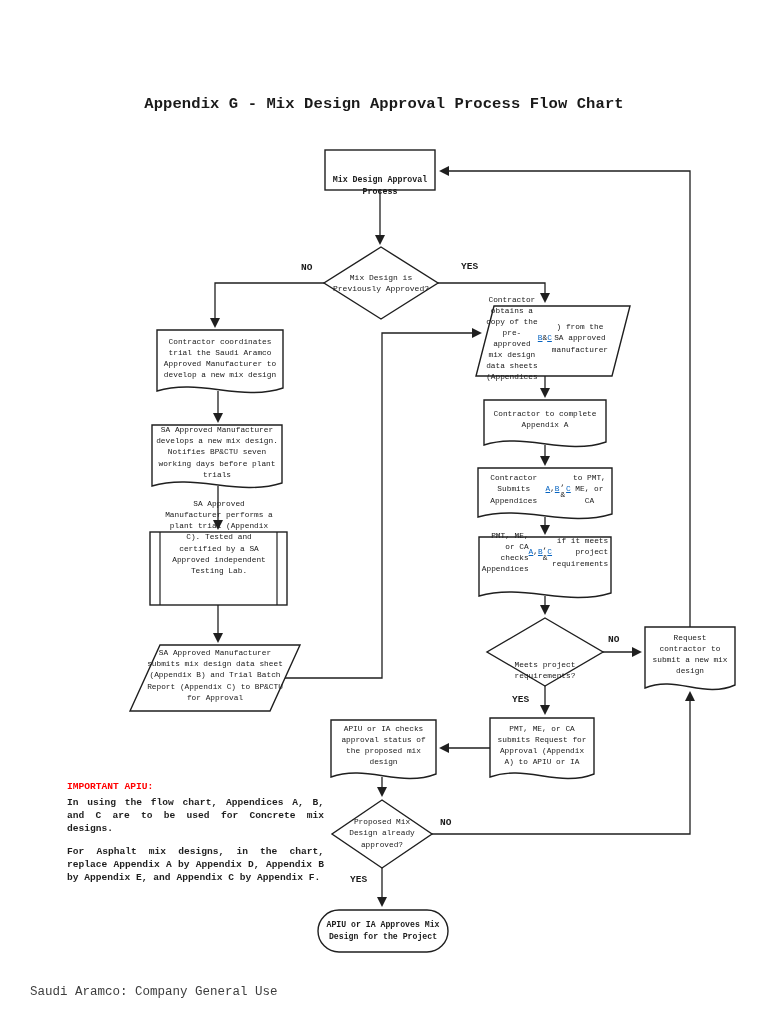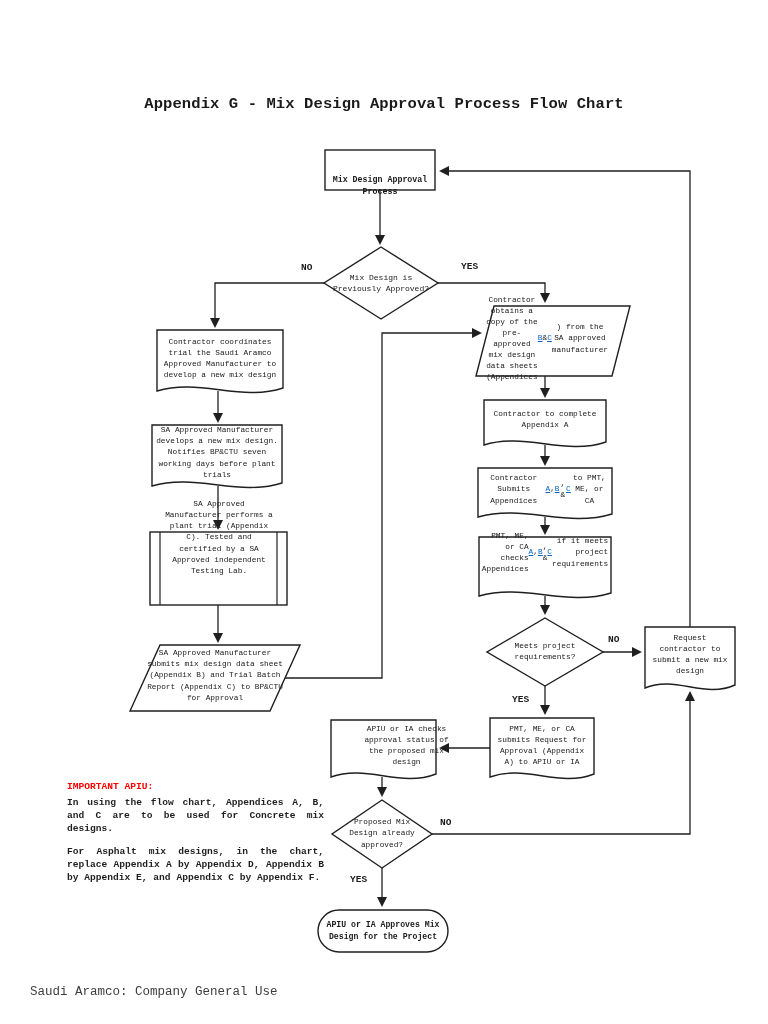--- a/index.html
+++ b/index.html
@@ -114,27 +114,27 @@
   <div class="node-text" style="left:483px;top:529px;width:124px;height:48px;text-align:right;">
     <span>PMT, ME, or CA checks Appendices </span>
       <span class="link">A</span>
       <span>, </span>
       <span class="link">B</span>
       <span>, &amp; </span>
       <span class="link">C</span>
       <span> if it meets project requirements</span>
   </div>
 
-  <div class="node-text" style="left:494px;top:625px;width:102px;height:54px;">Meets project requirements?</div>
+  <div class="node-text" style="left:494px;top:644px;width:102px;height:54px;">Meets project requirements?</div>
   <div class="branch-label" style="left:608px;top:634px;">NO</div>
   <div class="branch-label" style="left:512px;top:694px;">YES</div>
 
   <div class="node-text" style="left:650px;top:630px;width:80px;height:50px;">Request contractor to submit a new mix design</div>
   <div class="node-text" style="left:495px;top:722px;width:94px;height:48px;">PMT, ME, or CA submits Request for Approval (Appendix A) to APIU or IA</div>
-  <div class="node-text" style="left:335px;top:723px;width:97px;height:46px;margin-left:23px;">APIU or IA checks approval status of the proposed mix design</div>
+  <div class="node-text" style="left:335px;top:723px;width:97px;height:46px;">APIU or IA checks approval status of the proposed mix design</div>
 
   <div class="node-text" style="left:339px;top:806px;width:86px;height:56px;">Proposed Mix Design already approved?</div>
   <div class="branch-label" style="left:440px;top:817px;">NO</div>
   <div class="branch-label" style="left:350px;top:874px;">YES</div>
 
   <div class="node-text bold" style="left:322px;top:912px;width:122px;height:38px;font-size:8.2px;">APIU or IA Approves Mix Design for the Project</div>
 
   <div class="notes">
     <div class="notes-heading">IMPORTANT APIU:</div>
     <p>In using the flow chart, Appendices A, B, and C are to be used for Concrete mix designs.</p>

